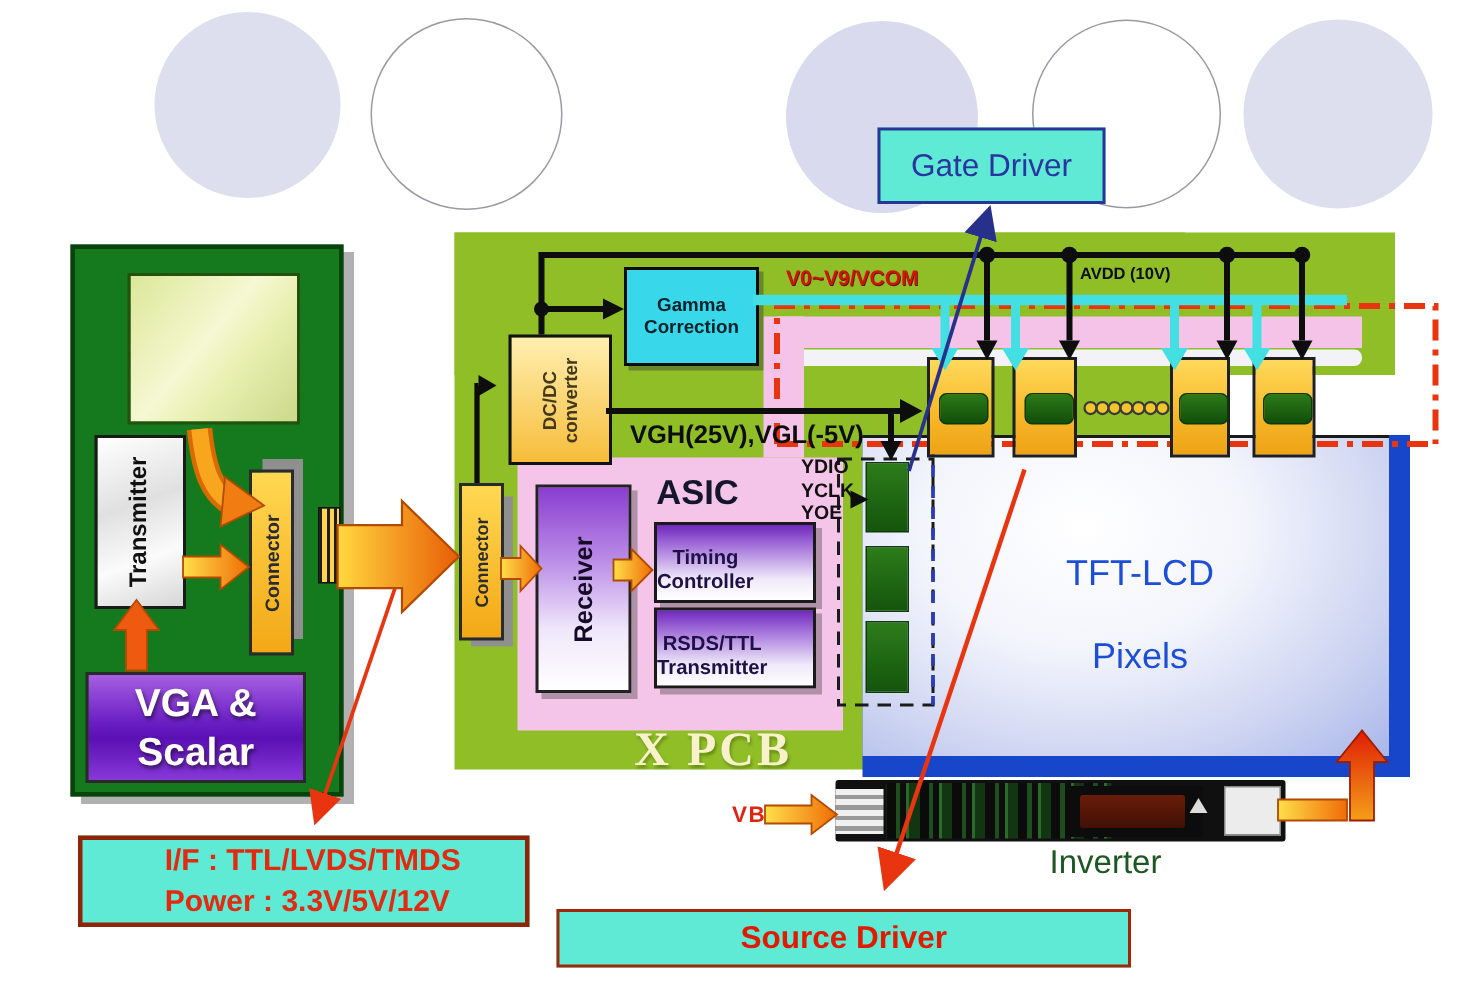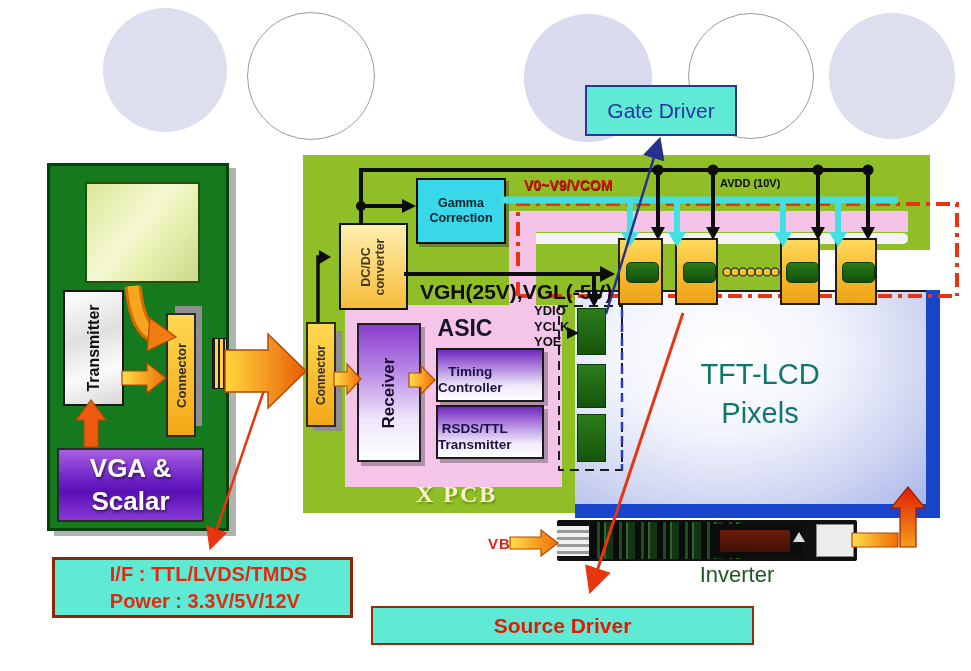--- a/index.html
+++ b/index.html
@@ -46,29 +46,29 @@
         font-size:12.5px;line-height:14px;font-weight:bold;color:#44391c;}
   .receiver{position:absolute;left:357px;top:323px;width:60px;height:135px;border:2px solid #222;
         background:linear-gradient(180deg,#8a3dd0 0%,#b98ae6 35%,#efe7fa 70%,#ffffff 100%);
         box-shadow:4px 4px 0 rgba(70,70,70,.4);font-size:17px;font-weight:bold;color:#160b26;}
   .chipbox{position:absolute;left:436px;width:108px;height:54px;border:2px solid #1a1a1a;
         background:linear-gradient(180deg,#6f28bc 0%,#a878dc 30%,#efe9f9 72%,#ffffff 100%);
         box-shadow:4px 4px 0 rgba(70,70,70,.4);display:flex;align-items:flex-end;justify-content:flex-start;
         text-align:center;font-size:13.5px;line-height:16px;font-weight:bold;color:#1d1147;padding-bottom:4px;box-sizing:border-box;}
   .asic-label{position:absolute;left:420px;top:315px;width:90px;text-align:center;
         font-size:23px;font-weight:bold;color:#15152e;}
-  .xpcb-label{position:absolute;left:416px;top:481px;width:124px;text-align:left;
-        font-family:"Liberation Serif",serif;font-size:24px;font-weight:bold;color:#f7f2cc;
+  .xpcb-label{position:absolute;left:404px;top:481px;width:124px;text-align:right;
+        font-family:"Liberation Serif",serif;font-size:32px;font-weight:bold;color:#f7f2cc;
         letter-spacing:2px;text-shadow:1px 2px 2px rgba(60,80,0,.45);}
   
   .panel-frame{position:absolute;left:575px;top:290px;width:365px;height:228px;background:#1746cb;}
   .panel-glass{position:absolute;left:575px;top:290px;width:351px;height:214px;border-top:2px solid #1a1a1a;
         background:radial-gradient(ellipse at 42% 28%,#ffffff 0%,#f3f5fc 38%,#ccd3f1 74%,#a9b6ea 100%);box-sizing:border-box;}
   .panel-label{position:absolute;left:645px;top:355px;width:230px;text-align:center;
-        font-size:29px;line-height:39px;color:#0f766e;}
+        font-size:24px;line-height:55px;color:#1d4ed8;}
   .gatechip{position:absolute;left:577px;width:29px;border:1px solid #0c3a08;box-sizing:border-box;
         background:linear-gradient(180deg,#2d7c1a,#14550c);}
   .srcchip{position:absolute;top:238px;height:67px;border:2px solid #1f1f1f;box-sizing:border-box;
         background:linear-gradient(180deg,#ffd95c 0%,#f7b92a 55%,#eea316 100%);}
   .slot{position:absolute;left:6px;top:22px;width:31px;height:19px;border:1px solid #0a3a06;border-radius:5px;
         background:linear-gradient(180deg,#2b7a18,#124e0a);}
   
   .sig{position:absolute;font-weight:bold;color:#0d0d0d;}
   .sig-red{color:#d01505;text-shadow:.5px .5px 0 #5e1000;}
   
@@ -180,21 +180,21 @@
     </div>
   <div class="srcchip" style="left:780px;width:40px;">
       <div class="slot" style="left:4px;"></div>
     </div>
   <div class="srcchip" style="left:835px;width:42px;">
       <div class="slot" style="left:5px;"></div>
     </div>
 
   <div class="sig sig-red" style="left:524px;top:177px;font-size:14px;">V0~V9/VCOM</div>
   <div class="sig" style="left:720px;top:177px;font-size:11px;">AVDD (10V)</div>
-  <div class="sig" style="left:420px;top:280px;font-size:21px;">VGH(25V),VGL(-5V)</div>
+  <div class="sig" style="left:420px;top:280px;font-size:17px;">VGH(25V),VGL(-5V)</div>
   <div class="sig pre" style="left:534px;top:303px;font-size:13px;line-height:15.5px;color:#111;">YDIO
 YCLK
 YOE</div>
   <div class="sig" style="left:488px;top:535px;font-size:15px;color:#e02412;letter-spacing:1px;">VBL</div>
 
   <div class="inv-body">
     <div class="heatsink"></div>
     <div class="inv-pattern"></div>
     <div class="transformer">
       <div class="transformer-core"></div>

